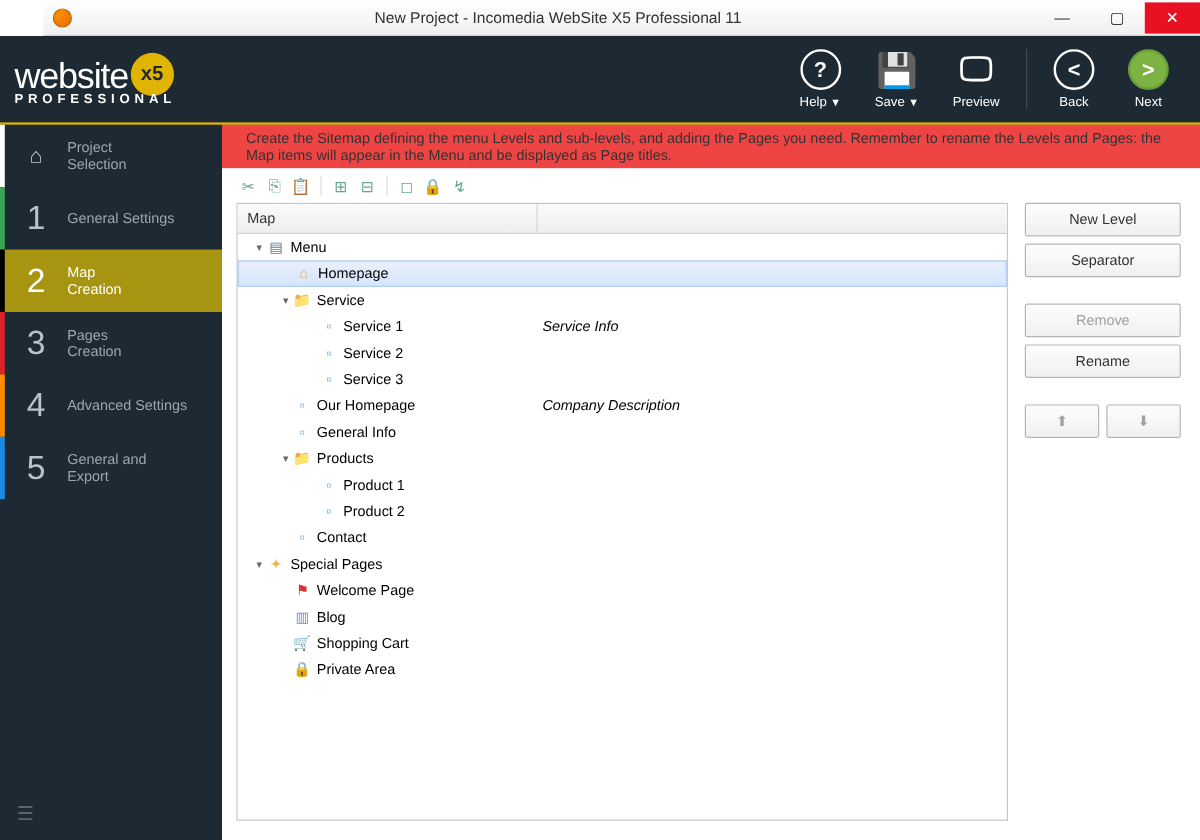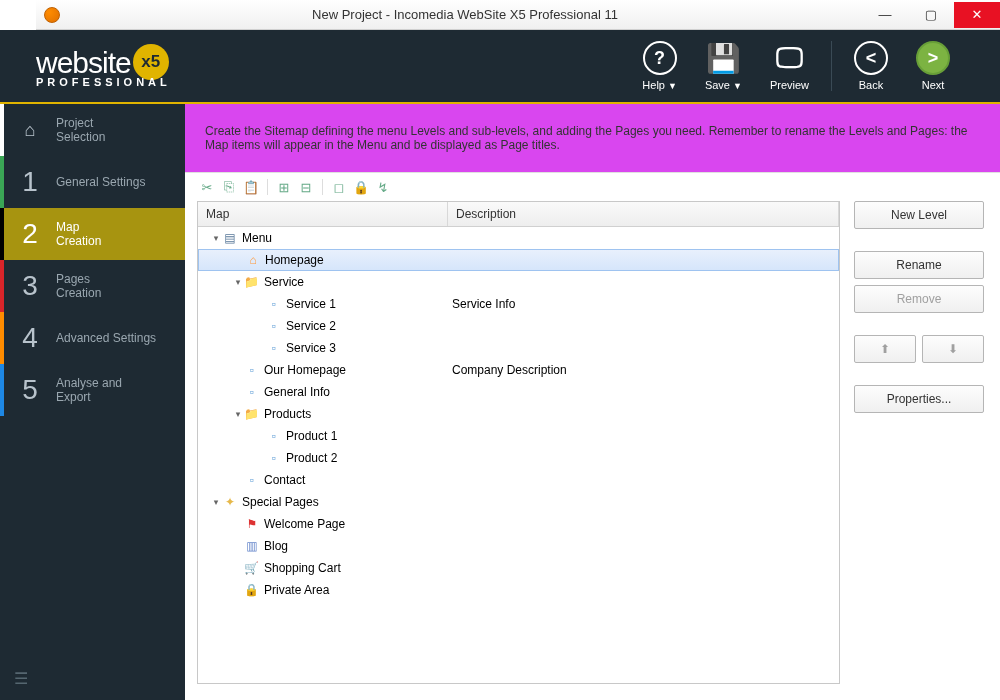--- a/index.html
+++ b/index.html
@@ -7,21 +7,21 @@
 
 
 .titlebar { height: 30px; background: linear-gradient(#fff,#f0f0f0); border-bottom: 1px solid #d0d0d0; display: flex; align-items: center; margin-left: 36px; }
 .titlebar-icon { width: 16px; height: 16px; margin: 0 8px; border-radius: 50%; background: radial-gradient(circle at 30% 30%,#ff8c00,#e07000); border:1px solid #c06000;}
 .titlebar-title { flex: 1; text-align: center; font-size: 13px; color: #333; }
 .winbtns { display: flex; }
 .winbtn { width: 46px; height: 26px; display:flex; align-items:center; justify-content:center; font-size:13px; color:#333; cursor:pointer; }
 .winbtn.close { background:#e81123; color:#fff; }
 
 
-.header { height: 74px; background: #1e2a33; display: flex; align-items: center; padding: 0 36px; border-bottom:2px solid #e0b400;}
+.header { height: 74px; background: #1e2a33; display: flex; align-items: center; padding: 0 12px; border-bottom:2px solid #e0b400;}
 .logo { color:#fff; font-weight:300; }
 .logo-main { font-size: 30px; letter-spacing:-1px; font-weight:400;}
 .logo-x5 { background:#e0b400; color:#1e2a33; border-radius:50%; width:36px; height:36px; display:inline-flex; align-items:center; justify-content:center; font-weight:bold; font-size:17px; margin-left:2px; vertical-align:6px;}
 .logo-sub { font-size:11px; letter-spacing:4px; font-weight:600; margin-top:-4px;}
 .header-spacer { flex:1; }
 .hdrbtn { color:#fff; text-align:center; margin: 0 14px; font-size:11px; cursor:pointer; }
 .hdrbtn .ico { width:34px; height:34px; margin:0 auto 4px; display:flex; align-items:center; justify-content:center; border:2px solid #fff; border-radius:50%; font-size:18px; font-weight:bold;}
 .hdrbtn .ico.noborder { border:none; font-size:28px;}
 .hdrbtn.next .ico { background:#7cb342; border-color:#689f38;}
 .hdrbtn .caret { font-size:9px; margin-left:3px; color:#fff; display:inline-block;}
@@ -40,37 +40,37 @@
 .step:nth-child(1){border-left-color:#fff;}
 .step:nth-child(2){border-left-color:#3aa655;}
 .step:nth-child(4){border-left-color:#d9252a;}
 .step:nth-child(5){border-left-color:#ff8c00;}
 .step:nth-child(6){border-left-color:#1e88e5;}
 .sidebar-footer{position:absolute;bottom:12px;left:14px;color:#556670;font-size:16px;}
 
 
 .main { flex:1; display:flex; flex-direction:column; }
 .main-header { background:#2e3e4a; color:#fff; padding:14px 20px; font-size:20px; font-weight:300;}
-.desc { background:#d946ef; padding:20px 20px; font-size:12px; color:#333; border-bottom:1px solid #e0e0e0;}
+.desc { background:#ef4444; padding:4px 20px; font-size:12px; color:#333; border-bottom:1px solid #e0e0e0;}
 .toolbar { padding:4px 12px; display:flex; gap:2px; align-items:center; background:#fff;}
 .tbico { width:20px; height:20px; display:flex; align-items:center; justify-content:center; font-size:13px; color:#6a8; cursor:pointer;}
 .tbsep{width:1px;height:16px;background:#ddd;margin:0 4px;}
 
 
 .content { flex:1; display:flex; padding:0 16px 16px 12px; gap:14px;}
 .treewrap { flex:1; border:1px solid #c8c8c8; display:flex; flex-direction:column;}
 .thead { display:flex; background:linear-gradient(#fafafa,#eee); border-bottom:1px solid #d0d0d0; font-size:12px; color:#333;}
 .th { padding:5px 8px; border-right:1px solid #d8d8d8;}
 .th.c1{width:250px;} .th.c2{width:190px;} .th.c3{flex:1;}
 .tbody{flex:1;overflow:auto;font-size:12px;}
 .row{display:flex;align-items:center;height:22px;}
 .row.selected{background:linear-gradient(#e8f0fc,#d6e6fb);border:1px solid #9ec3f0;}
 .cell{padding:0 4px;white-space:nowrap;overflow:hidden;}
 .cell.c1{width:250px;display:flex;align-items:center;}
-.cell.c2{width:190px;} .cell.c3{flex:1;}
+.cell.c2{width:190px;font-style:italic;} .cell.c3{flex:1;}
 .indent{display:inline-block;}
 .expander{width:12px;display:inline-flex;justify-content:center;color:#666;font-size:9px;cursor:pointer;}
 .nico{width:16px;height:16px;margin-right:4px;display:inline-flex;align-items:center;justify-content:center;font-size:12px;}
 .nico.folder{color:#e6b84a;}
 .nico.page{color:#5b9bd5;}
 .nico.home{color:#ff9a3c;}
 .nico.menu{color:#5a7a9a;}
 .nico.flag{color:#d33;}
 .nico.book{color:#6a8acc;}
 .nico.cart{color:#888;}
@@ -150,21 +150,21 @@
           <div class="num">3</div>
           <div style="white-space: pre-line;">Pages
 Creation</div>
         </div>
         <div class="step">
           <div class="num">4</div>
           <div style="white-space: pre-line;">Advanced Settings</div>
         </div>
         <div class="step">
           <div class="num">5</div>
-          <div style="white-space: pre-line;">Analyse and
+          <div style="white-space: pre-line;">General and
 Export</div>
         </div>
       </div>
     <div class="sidebar-footer">☰</div>
   </div>
 
   <div class="main">
     <div class="desc">Create the Sitemap defining the menu Levels and sub-levels, and adding the Pages you need. Remember to rename the Levels and Pages: the Map items will appear in the Menu and be displayed as Page titles.</div>
 
     <div class="toolbar">
@@ -177,21 +177,20 @@
       <span class="tbsep"></span>
       <span class="tbico">◻</span>
       <span class="tbico">🔒</span>
       <span class="tbico">↯</span>
     </div>
 
     <div class="content">
       <div class="treewrap">
         <div class="thead">
           <div class="th c1">Map</div>
-          <div class="th c3">Description</div>
         </div>
         <div class="tbody" id="tree-body">
             <div class="row">
               <div class="cell c1">
                 <span class="indent" style="width: 8px;"></span>
                 <span class="expander">▾</span>
                 <span class="nico menu">▤</span>
                 <span>Menu</span>
               </div>
               <div class="cell c2"></div>
@@ -354,26 +353,26 @@
                 <span>Private Area</span>
               </div>
               <div class="cell c2"></div>
               <div class="cell c3"></div>
             </div>
           </div>
       </div>
 
       <div class="btns">
         <button class="btn">New Level</button>
+        <button class="btn">Separator</button>
         <div class="btns-gap"></div>
+        <button class="btn" disabled="">Remove</button>
         <button class="btn">Rename</button>
-        <button class="btn" disabled="">Remove</button>
         <div class="btns-gap"></div>
         <div class="btn-row">
           <button class="btn" disabled="">⬆</button>
           <button class="btn" disabled="">⬇</button>
         </div>
         <div class="btns-gap"></div>
-        <button class="btn">Properties...</button>
       </div>
     </div>
   </div>
 </div>
 
 </body></html>

